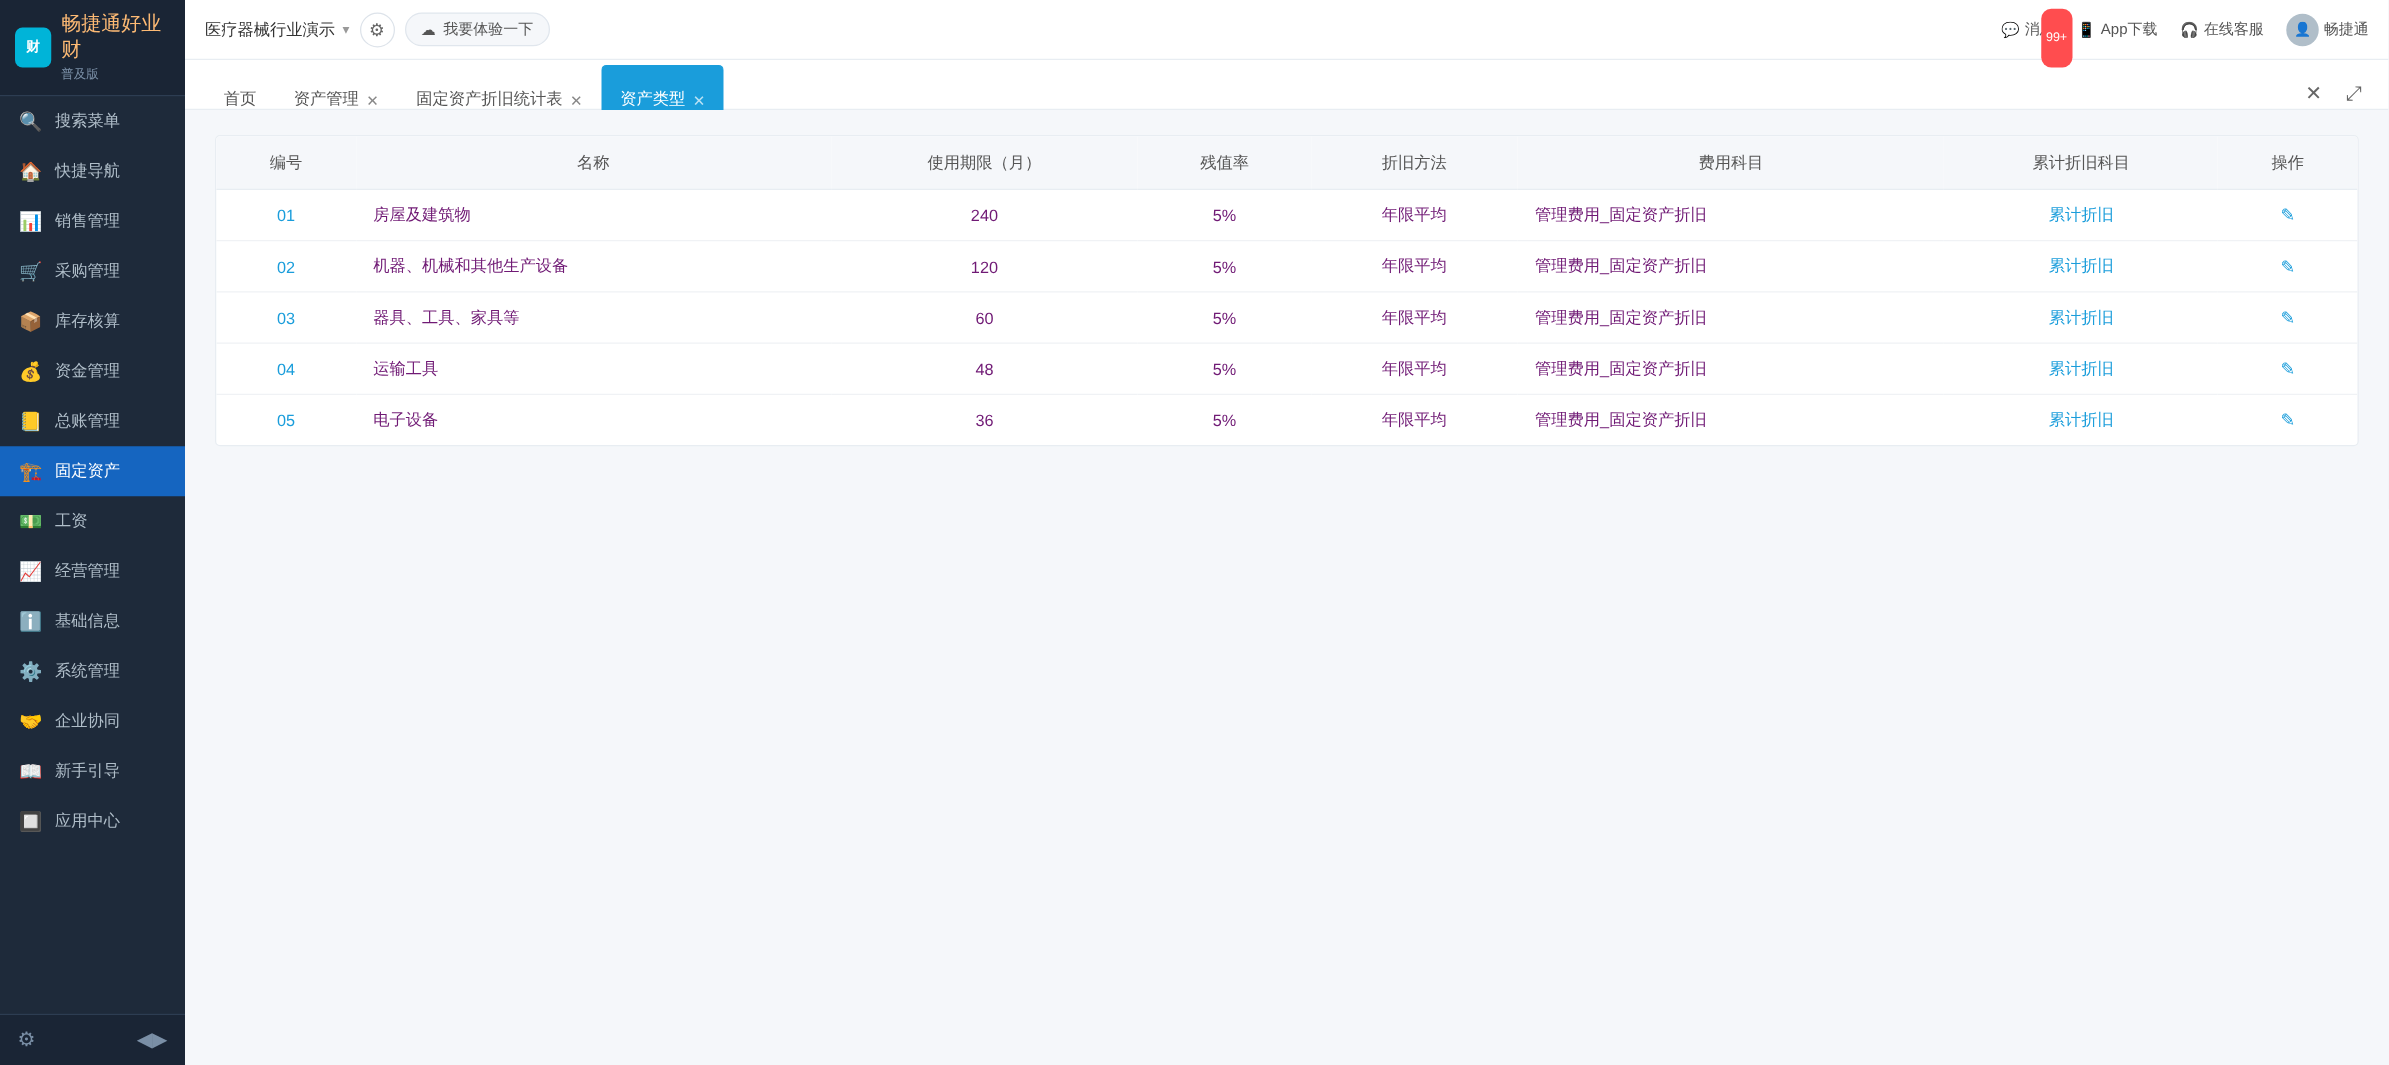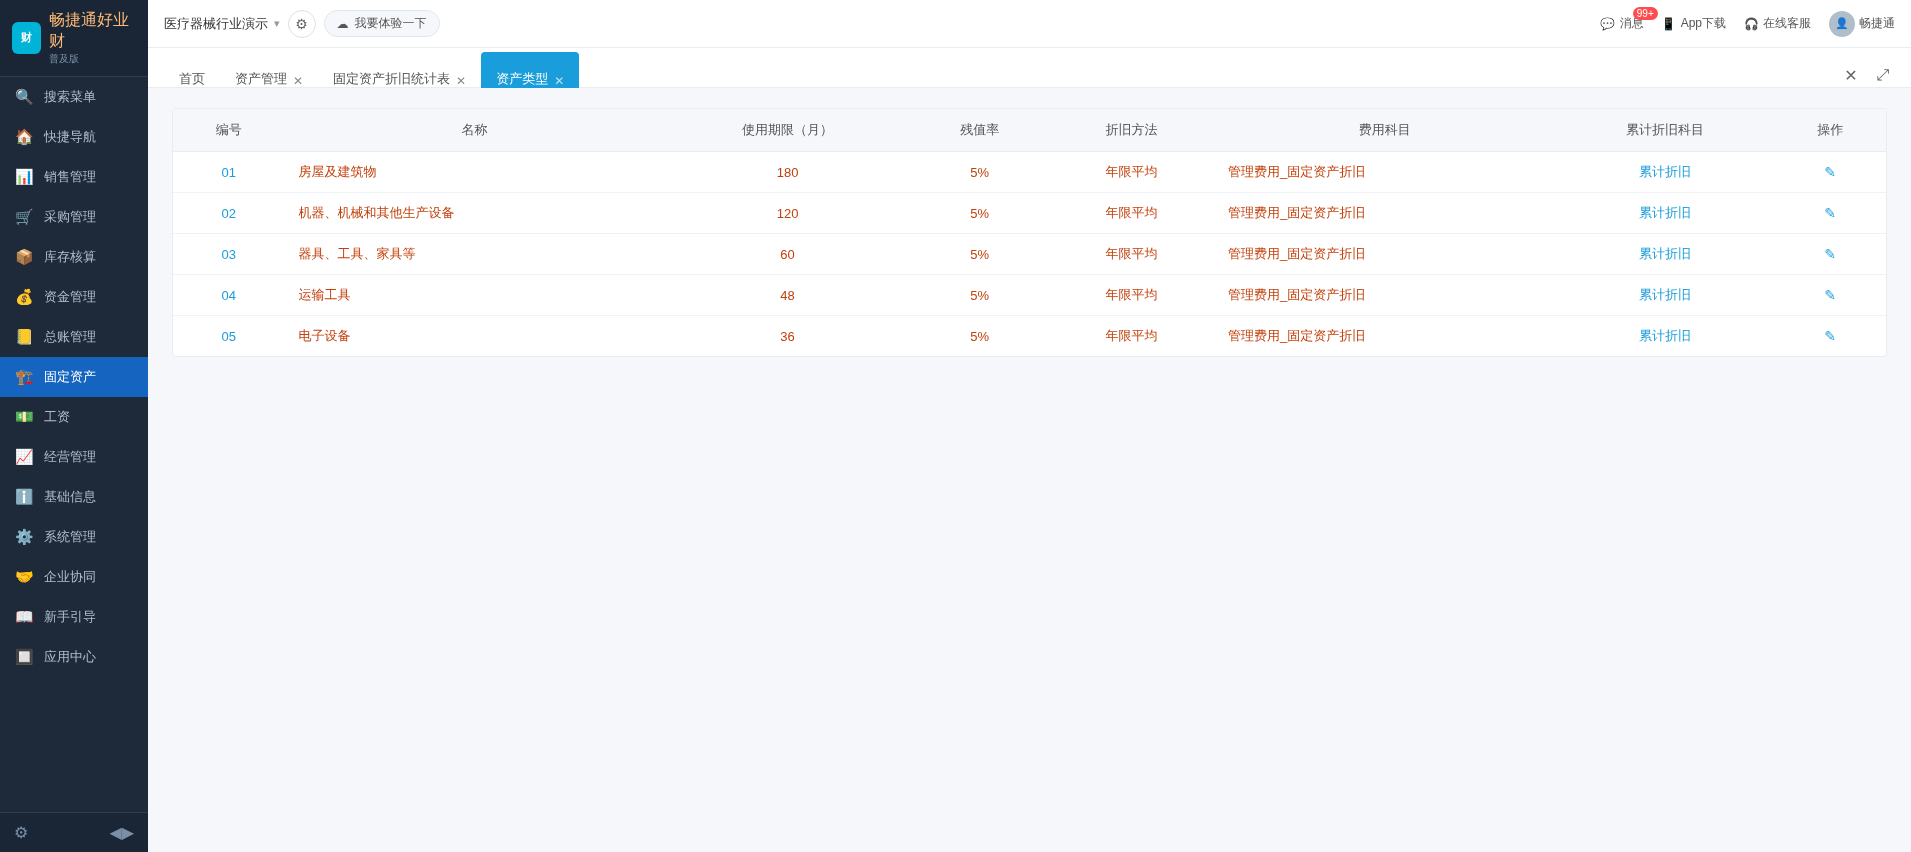--- a/index.html
+++ b/index.html
@@ -105,21 +105,21 @@
       display: flex; align-items: center; gap: 4px;
       font-size: 12px; color: #555; cursor: pointer;
       position: relative;
     }
     .badge {
       position: absolute;
       top: -8px; right: -14px;
       background: #ff4d4f;
       color: #fff;
       font-size: 10px;
-      padding: 1px 4px;
+      padding: 18px 4px;
       border-radius: 8px;
       min-width: 18px;
       text-align: center;
     }
     .topbar-avatar {
       width: 26px; height: 26px;
       background: #b0bec9;
       border-radius: 50%;
       display: flex; align-items: center; justify-content: center;
       color: #fff; font-size: 11px;
@@ -207,21 +207,21 @@
     thead tr { background: #f5f7fa; }
     th {
       padding: 12px 14px;
       font-size: 13px; font-weight: 500; color: #555;
       text-align: left;
       border-bottom: 1px solid #e8edf2;
     }
     th.center { text-align: center; }
     td {
       padding: 11px 14px;
-      font-size: 13px; color: #c2410c;
+      font-size: 13px; color: #701a75;
       border-bottom: 1px solid #f0f2f5;
     }
     td.center { text-align: center; }
     tr:last-child td { border-bottom: none; }
     .edit-icon {
       color: #1a9ddb; cursor: pointer; font-size: 14px;
     }
     .link-text { color: #1a9ddb; }
   </style>
 </head>
@@ -381,21 +381,21 @@
               <th class="center">费用科目</th>
               <th class="center">累计折旧科目</th>
               <th class="center">操作</th>
             </tr>
         </thead>
         <tbody>
 
         <tr>
               <td class="center link-text">01</td>
               <td class="">房屋及建筑物</td>
-              <td class="center">180</td>
+              <td class="center">240</td>
               <td class="center">5%</td>
               <td class="center">年限平均</td>
               <td class="">管理费用_固定资产折旧</td>
               <td class="center link-text">累计折旧</td>
               <td class="center edit-icon">✎</td>
             </tr>
             <tr>
               <td class="center link-text">02</td>
               <td class="">机器、机械和其他生产设备</td>
               <td class="center">120</td>

